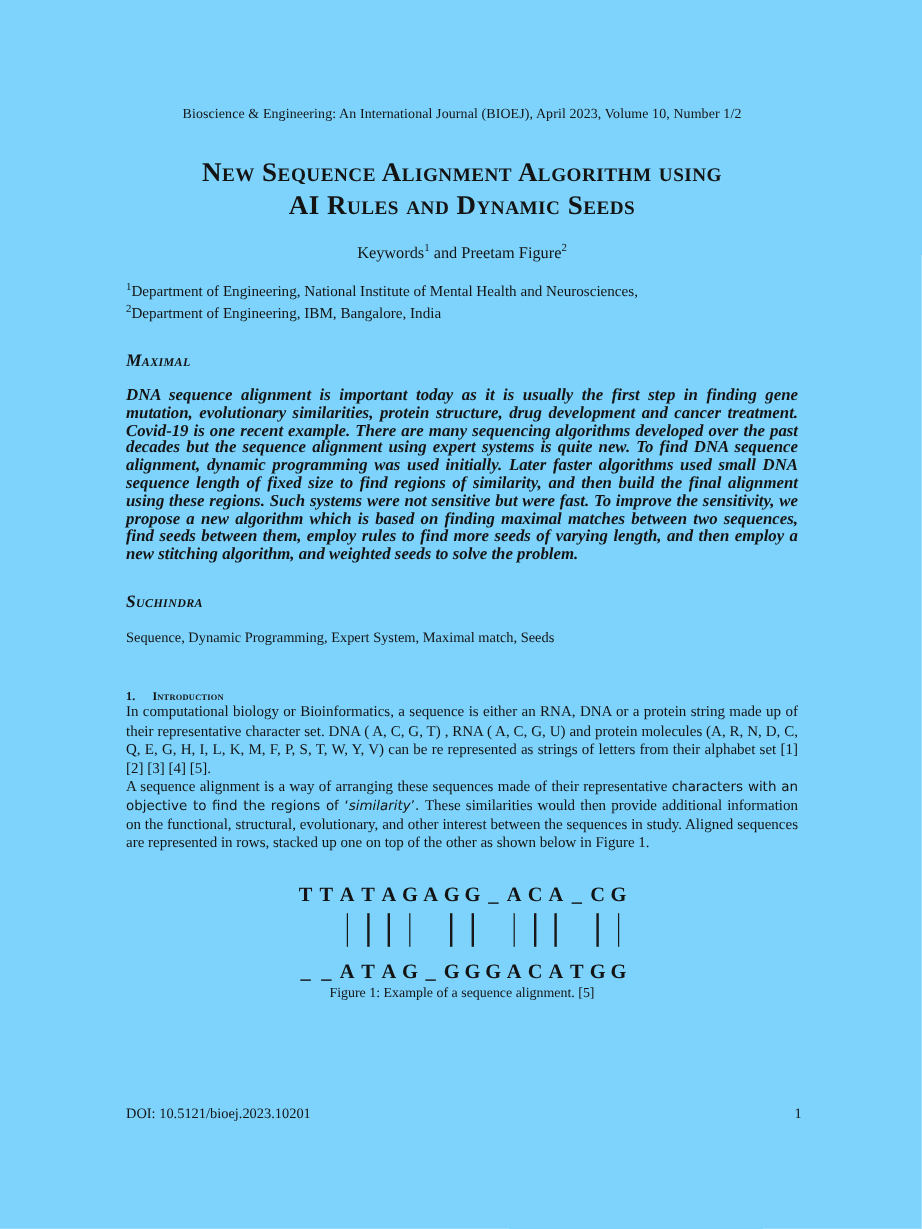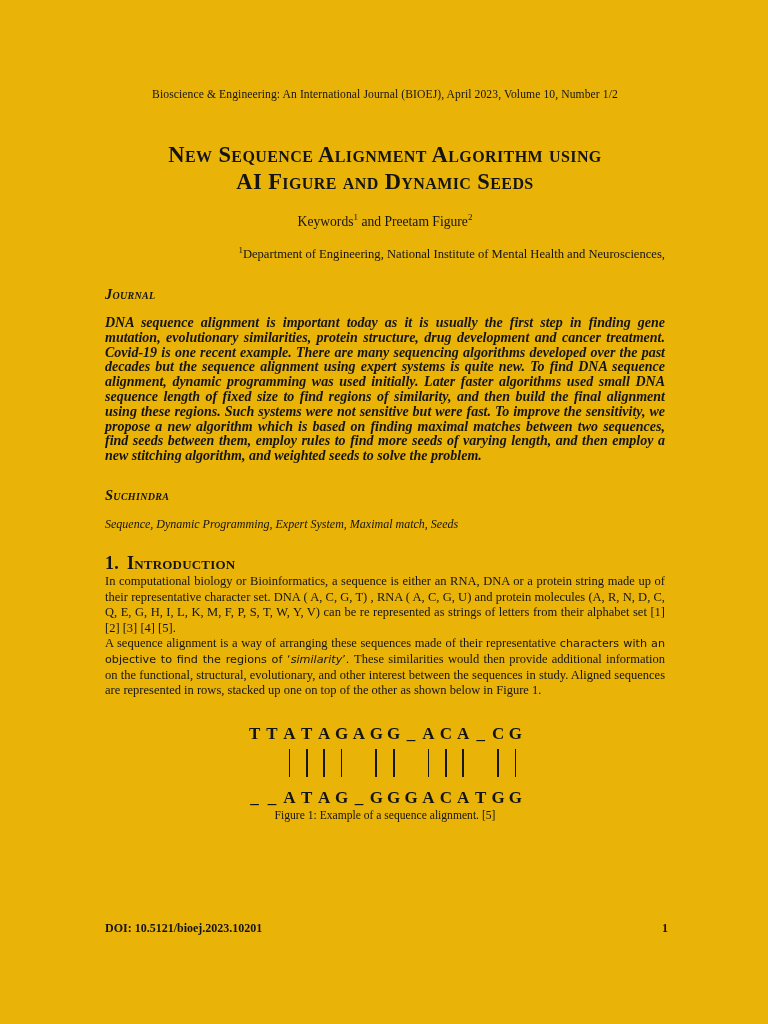--- a/index.html
+++ b/index.html
@@ -3,51 +3,51 @@
 <meta charset="utf-8">
 <style>
   html, body { margin:0; padding:0; background:#ffffff; }
   body {
     width:768px; height:1024px;
     font-family:"Liberation Serif", serif;
     color:#141414;
     position:relative;
     overflow:hidden;
   }
-  .page { position:absolute; inset:0; background:#eab308; }
+  .page { position:absolute; inset:0; background:#7dd3fc; }
   .content { position:absolute; left:105px; width:560px; top:0; }
 
   .journal-header {
     margin-top:88px;
     text-align:center;
     font-size:11.6px;
     letter-spacing:0.1px;
     white-space:nowrap;
   }
 
   .paper-title {
-    margin-top:40px;
+    margin-top:29px;
     text-align:center;
     font-size:22.5px;
     line-height:27px;
     font-weight:bold;
     font-variant:small-caps;
     letter-spacing:0.4px;
   }
 
   .authors {
     margin-top:19px;
     text-align:center;
     font-size:13.6px;
   }
   .authors sup, .affiliations sup { font-size:9px; line-height:0; }
 
   .affiliations {
     margin-top:15px;
-    text-align:right;
+    text-align:left;
     font-size:12.6px;
     line-height:18px;
   }
 
   .section-heading-italic {
     margin-top:23px;
     font-size:14.5px;
     font-weight:bold;
     font-style:italic;
     font-variant:small-caps;
@@ -59,26 +59,25 @@
     font-size:14px;
     line-height:14.8px;
     font-style:italic;
     font-weight:600;
     text-align:justify;
   }
 
   .keywords-body {
     margin-top:13px;
     font-size:12px;
-    font-style:italic;
   }
 
   .section-heading {
-    margin-top:21px;
-    font-size:18px;
+    margin-top:36px;
+    font-size:10px;
     font-weight:bold;
     font-variant:small-caps;
     letter-spacing:0.2px;
   }
   .section-number { display:inline-block; min-width:22px; }
 
   .body-para {
     font-size:12.5px;
     line-height:15.6px;
     text-align:justify;
@@ -109,43 +108,43 @@
     text-align:center;
     font-size:11.6px;
   }
 
   .footer {
     position:absolute;
     left:105px; right:100px; top:921px;
     display:flex;
     justify-content:space-between;
     font-size:12px;
-    font-weight:bold;
   }
 </style>
 </head>
 <body>
 
 <div class="page">
   <div class="content">
 
     <div class="journal-header">Bioscience &amp; Engineering: An International Journal (BIOEJ), April 2023, Volume 10, Number 1/2</div>
 
     <div class="paper-title">
       <div>New Sequence Alignment Algorithm using</div>
-      <div>AI Figure and Dynamic Seeds</div>
+      <div>AI Rules and Dynamic Seeds</div>
     </div>
 
     <div class="authors"><span>Keywords</span><sup>1</sup><span> and </span><span>Preetam Figure</span><sup>2</sup></div>
 
     <div class="affiliations">
       <div><sup>1</sup><span>Department of Engineering, National Institute of Mental Health and Neurosciences,</span></div>
+      <div><sup>2</sup><span>Department of Engineering, IBM, Bangalore, India</span></div>
     </div>
 
-    <div class="section-heading-italic">Journal</div>
+    <div class="section-heading-italic">Maximal</div>
 
     <div class="abstract-body">DNA sequence alignment is important today as it is usually the first step in finding gene mutation, evolutionary similarities, protein structure, drug development and cancer treatment. Covid-19 is one recent example. There are many sequencing algorithms developed over the past decades but the sequence alignment using expert systems is quite new. To find DNA sequence alignment, dynamic programming was used initially. Later faster algorithms used small DNA sequence length of fixed size to find regions of similarity, and then build the final alignment using these regions. Such systems were not sensitive but were fast. To improve the sensitivity, we propose a new algorithm which is based on finding maximal matches between two sequences, find seeds between them, employ rules to find more seeds of varying length, and then employ a new stitching algorithm, and weighted seeds to solve the problem.</div>
 
     <div class="section-heading-italic">Suchindra</div>
 
     <div class="keywords-body">Sequence, Dynamic Programming, Expert System, Maximal match, Seeds</div>
 
     <div class="section-heading"><span class="section-number">1.</span><span>Introduction</span></div>
 
     <div class="body-para">In computational biology or Bioinformatics, a sequence is either an RNA, DNA or a protein string made up of their representative character set. DNA ( A, C, G, T) , RNA ( A, C, G, U) and protein molecules (A, R, N, D, C, Q, E, G, H, I, L, K, M, F, P, S, T, W, Y, V) can be re represented as strings of letters from their alphabet set [1] [2] [3] [4] [5].</div>

